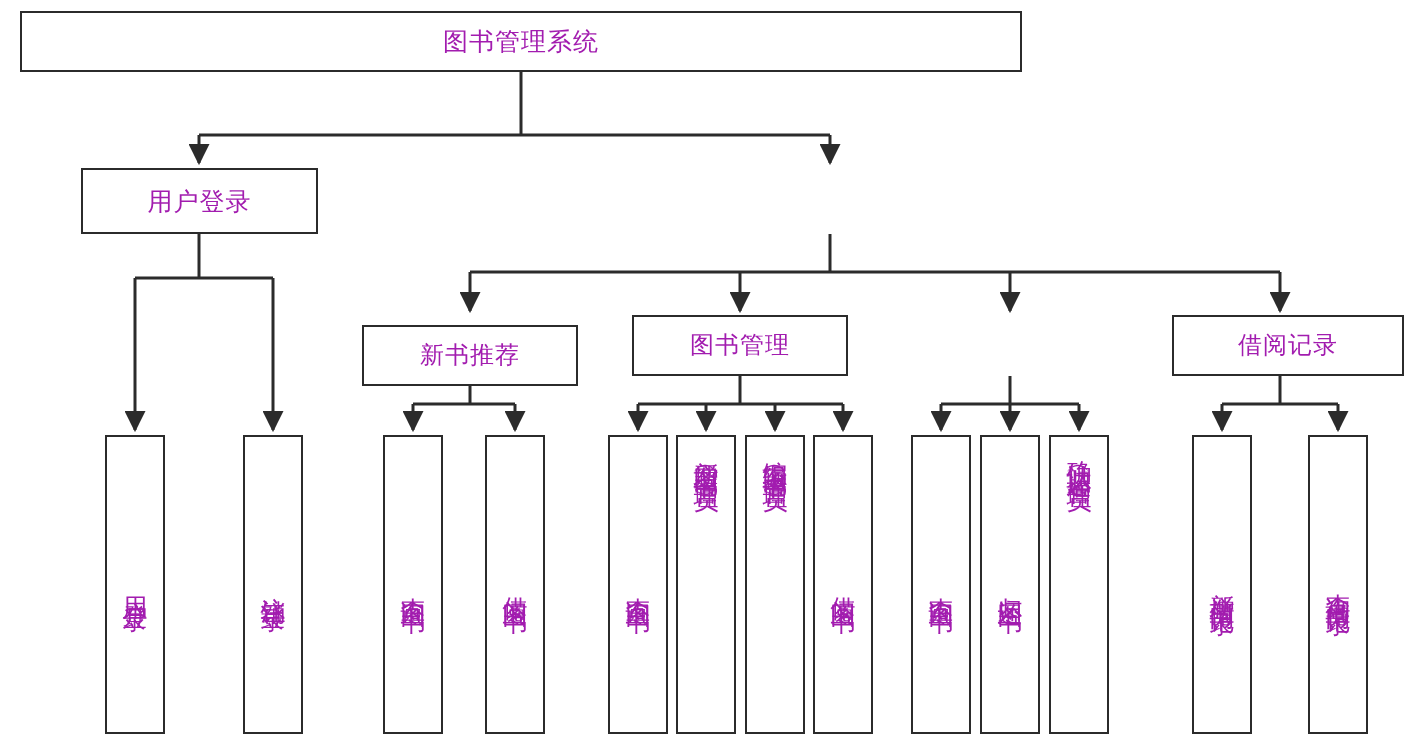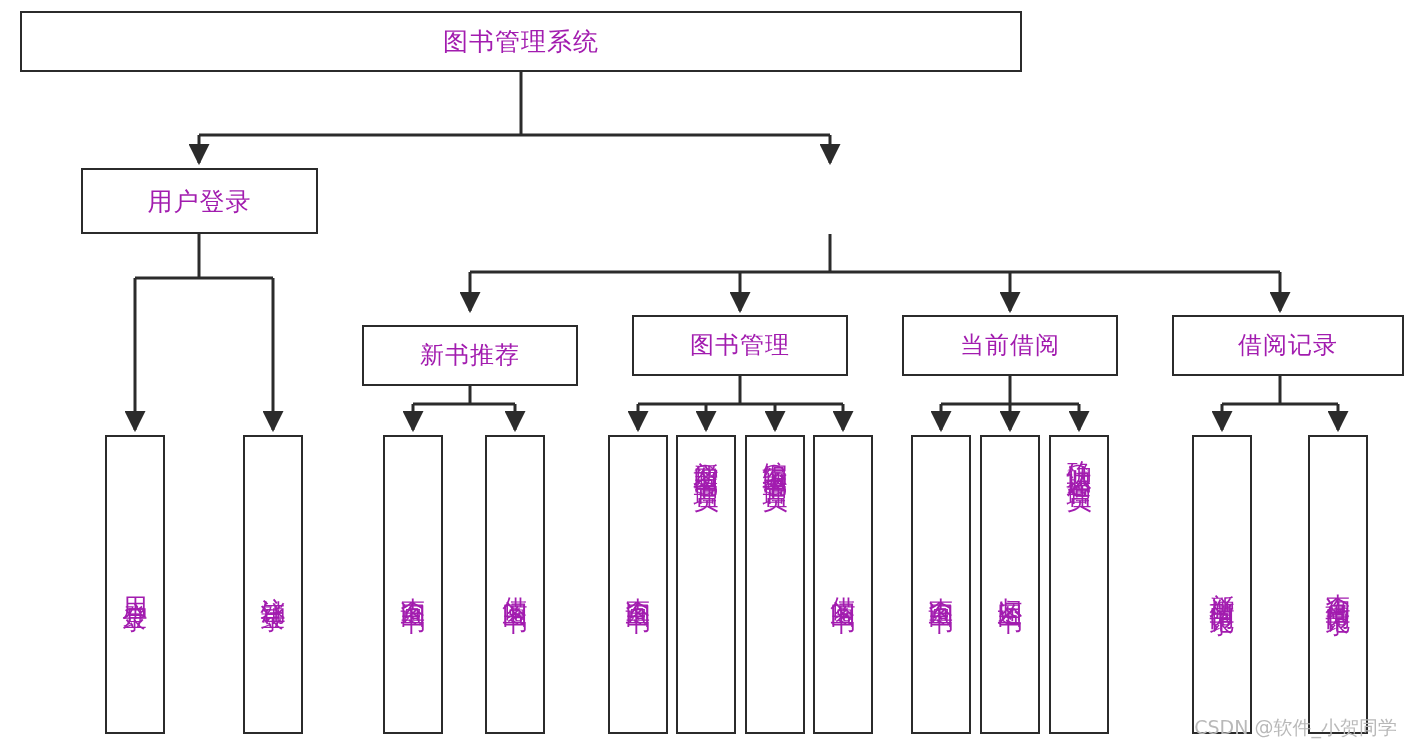--- a/index.html
+++ b/index.html
@@ -146,23 +146,20 @@
   <div class="node horiz" style="left:81px; top:168px; width:237px; height:66px;">
     <span class="node-label">用户登录</span>
   </div>
 
   <div class="node lvl3 horiz" style="left:362px; top:315px; width:216px; height:61px;margin-top:10px;">
     <span class="node-label">新书推荐</span>
   </div>
   <div class="node lvl3 horiz" style="left:632px; top:315px; width:216px; height:61px;">
     <span class="node-label">图书管理</span>
   </div>
-  <div class="node lvl3 horiz" style="left:902px; top:315px; width:216px; height:61px;">
-    <span class="node-label">当前借阅</span>
-  </div>
   <div class="node lvl3 horiz" style="left:1172px; top:315px; width:232px; height:61px;">
     <span class="node-label">借阅记录</span>
   </div>
 
   <div class="node leaf center-text" style="left:105px; top:435px; width:60px; height:299px;">
     <span class="node-label">用户登录</span>
   </div>
   <div class="node leaf center-text" style="left:243px; top:435px; width:60px; height:299px;">
     <span class="node-label">注销登录</span>
   </div>
@@ -197,15 +194,14 @@
     <span class="node-label">确认归还（管理员）</span>
   </div>
 
   <div class="node leaf center-text" style="left:1192px; top:435px; width:60px; height:299px;">
     <span class="node-label">新增借阅记录</span>
   </div>
   <div class="node leaf center-text" style="left:1308px; top:435px; width:60px; height:299px;">
     <span class="node-label">查询借阅记录</span>
   </div>
 
-  <div id="watermark">CSDN @软件_小贺同学</div>
 
 </div>
 
 </body></html>

